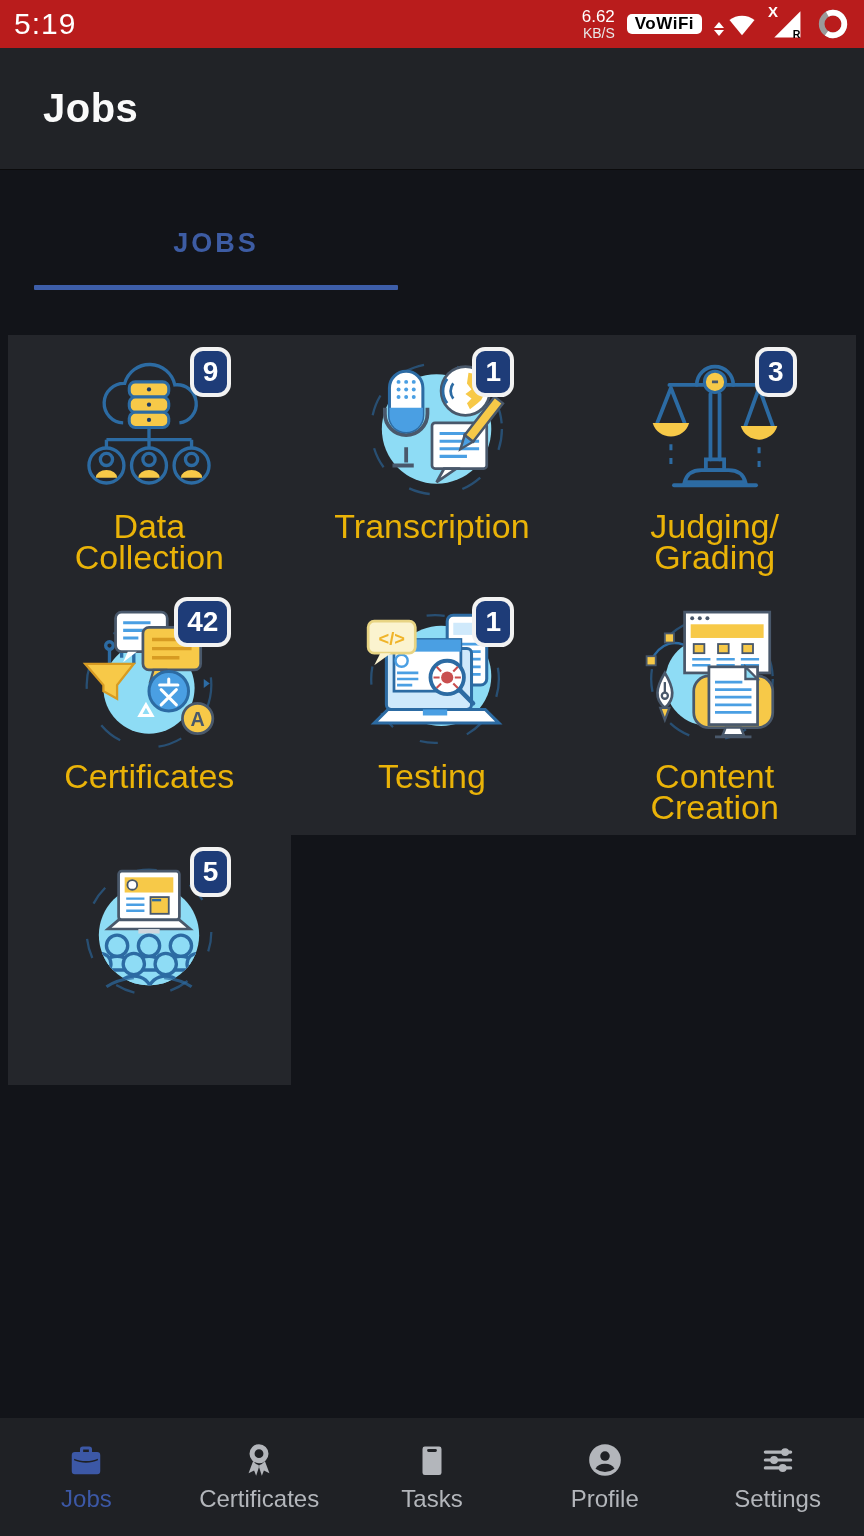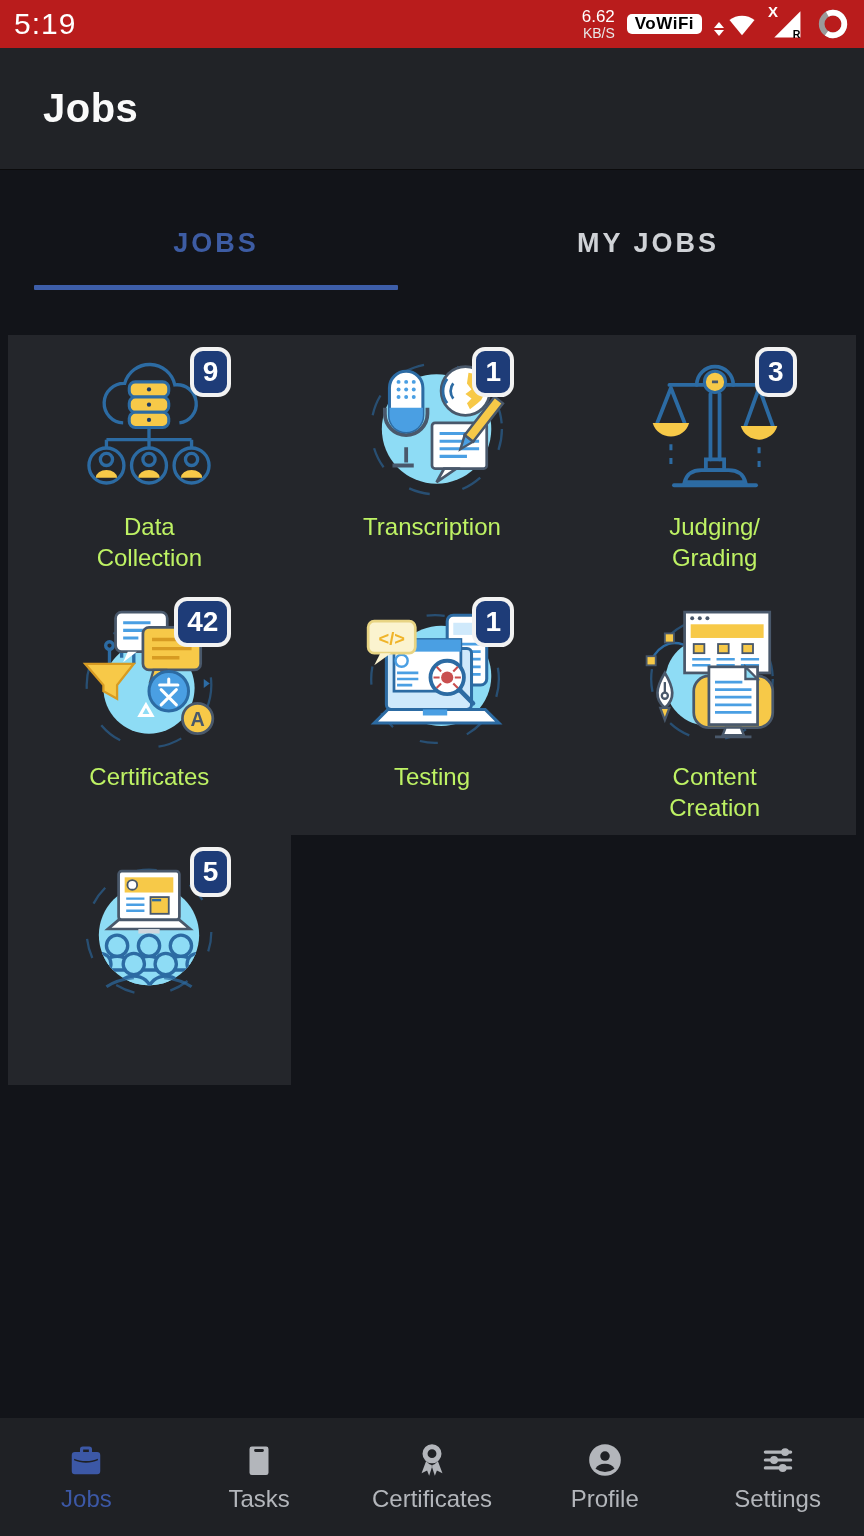--- a/index.html
+++ b/index.html
@@ -54,21 +54,21 @@
     padding-top:18px;cursor:pointer;
   }
   .icon-wrap{position:relative;width:152px;height:152px;flex:0 0 auto;}
   .icon-wrap svg{width:152px;height:152px;display:block;}
   .badge{
     position:absolute;top:-6px;right:-6px;
     background:#1e3c78;color:#fff;border:4px solid #f2f2f2;border-radius:13px;
     font-size:28px;font-weight:bold;line-height:1;
     padding:7px 9px;min-width:21px;text-align:center;
   }
-  .cell-label{margin-top:6px;text-align:center;color:#bef264;font-size:24px;line-height:31px;}
+  .cell-label{margin-top:6px;text-align:center;color:#eab308;font-size:34px;line-height:31px;}
   .cell-label span{display:block;}
   
   .bottom-nav{
     height:118px;background:#1f2125;flex:0 0 auto;
     display:flex;align-items:center;
   }
   .nav-item{flex:1;display:flex;flex-direction:column;align-items:center;gap:6px;cursor:pointer;color:#b3b6bb;}
   .nav-item svg{width:38px;height:38px;}
   .nav-item .nav-label{font-size:24px;}
   .nav-item.active{color:#3c58a6;}
@@ -114,21 +114,20 @@
   <div class="header">
     <div class="header-title">Jobs</div>
   </div>
 
   <div class="tabs">
     <div class="tab active">
       <span class="tab-label">JOBS</span>
       <div class="indicator"></div>
     </div>
     <div class="tab">
-      <span class="tab-label">MY JOBS</span>
       <div class="indicator"></div>
     </div>
   </div>
 
   <div class="grid-area">
     <div class="grid">
 
       <div class="cell">
         <div class="icon-wrap">
           <svg viewBox="0 0 100 100">
@@ -418,30 +417,30 @@
 
   <div class="bottom-nav">
     <div class="nav-item active">
       <svg viewBox="0 0 24 24">
         <path fill="currentColor" d="M10 3.5h4A1.8 1.8 0 0 1 15.8 5.3V7H19a2 2 0 0 1 2 2v10a2 2 0 0 1-2 2H5a2 2 0 0 1-2-2V9a2 2 0 0 1 2-2h3.2V5.3A1.8 1.8 0 0 1 10 3.5zm.2 1.8V7h3.6V5.3h-3.6zM4.5 12.2c2.2 1 4.7 1.6 7.5 1.6s5.3-.6 7.5-1.6v-1c-2.2 1-4.7 1.5-7.5 1.5s-5.3-.5-7.5-1.5v1z"></path>
       </svg>
       <span class="nav-label">Jobs</span>
     </div>
     <div class="nav-item">
       <svg viewBox="0 0 24 24">
-        <path fill="currentColor" fill-rule="evenodd" d="M7.5 3.5h9A1.5 1.5 0 0 1 18 5v15a1.5 1.5 0 0 1-1.5 1.5h-9A1.5 1.5 0 0 1 6 20V5a1.5 1.5 0 0 1 1.5-1.5zm2.3 1.6a.9.9 0 0 0 0 1.8h4.4a.9.9 0 0 0 0-1.8H9.8z"></path>
-      </svg>
-      <span class="nav-label">Tasks</span>
+        <path fill="currentColor" fill-rule="evenodd" d="M12 2a6 6 0 1 1 0 12 6 6 0 0 1 0-12zm0 3.2a2.8 2.8 0 1 0 0 5.6 2.8 2.8 0 0 0 0-5.6z"></path>
+        <path fill="currentColor" d="M8.3 12.7 5.4 20.4l3.5-1.7 1.3 3.2 2.1-6.4a6.9 6.9 0 0 1-4-2.8zM15.7 12.7l2.9 7.7-3.5-1.7-1.3 3.2-2.1-6.4a6.9 6.9 0 0 0 4-2.8z"></path>
+      </svg>
+      <span class="nav-label">Certificates</span>
     </div>
     <div class="nav-item">
       <svg viewBox="0 0 24 24">
-        <path fill="currentColor" fill-rule="evenodd" d="M12 2a6 6 0 1 1 0 12 6 6 0 0 1 0-12zm0 3.2a2.8 2.8 0 1 0 0 5.6 2.8 2.8 0 0 0 0-5.6z"></path>
-        <path fill="currentColor" d="M8.3 12.7 5.4 20.4l3.5-1.7 1.3 3.2 2.1-6.4a6.9 6.9 0 0 1-4-2.8zM15.7 12.7l2.9 7.7-3.5-1.7-1.3 3.2-2.1-6.4a6.9 6.9 0 0 0 4-2.8z"></path>
-      </svg>
-      <span class="nav-label">Certificates</span>
+        <path fill="currentColor" fill-rule="evenodd" d="M7.5 3.5h9A1.5 1.5 0 0 1 18 5v15a1.5 1.5 0 0 1-1.5 1.5h-9A1.5 1.5 0 0 1 6 20V5a1.5 1.5 0 0 1 1.5-1.5zm2.3 1.6a.9.9 0 0 0 0 1.8h4.4a.9.9 0 0 0 0-1.8H9.8z"></path>
+      </svg>
+      <span class="nav-label">Tasks</span>
     </div>
     <div class="nav-item">
       <svg viewBox="0 0 24 24">
         <circle cx="12" cy="12" r="10" fill="currentColor"></circle>
         <circle cx="12" cy="9.5" r="3" fill="#1f2125"></circle>
         <path d="M6 17.5 a6.5 5 0 0 1 12 0 a10 10 0 0 1 -12 0 z" fill="#1f2125"></path>
       </svg>
       <span class="nav-label">Profile</span>
     </div>
     <div class="nav-item">

